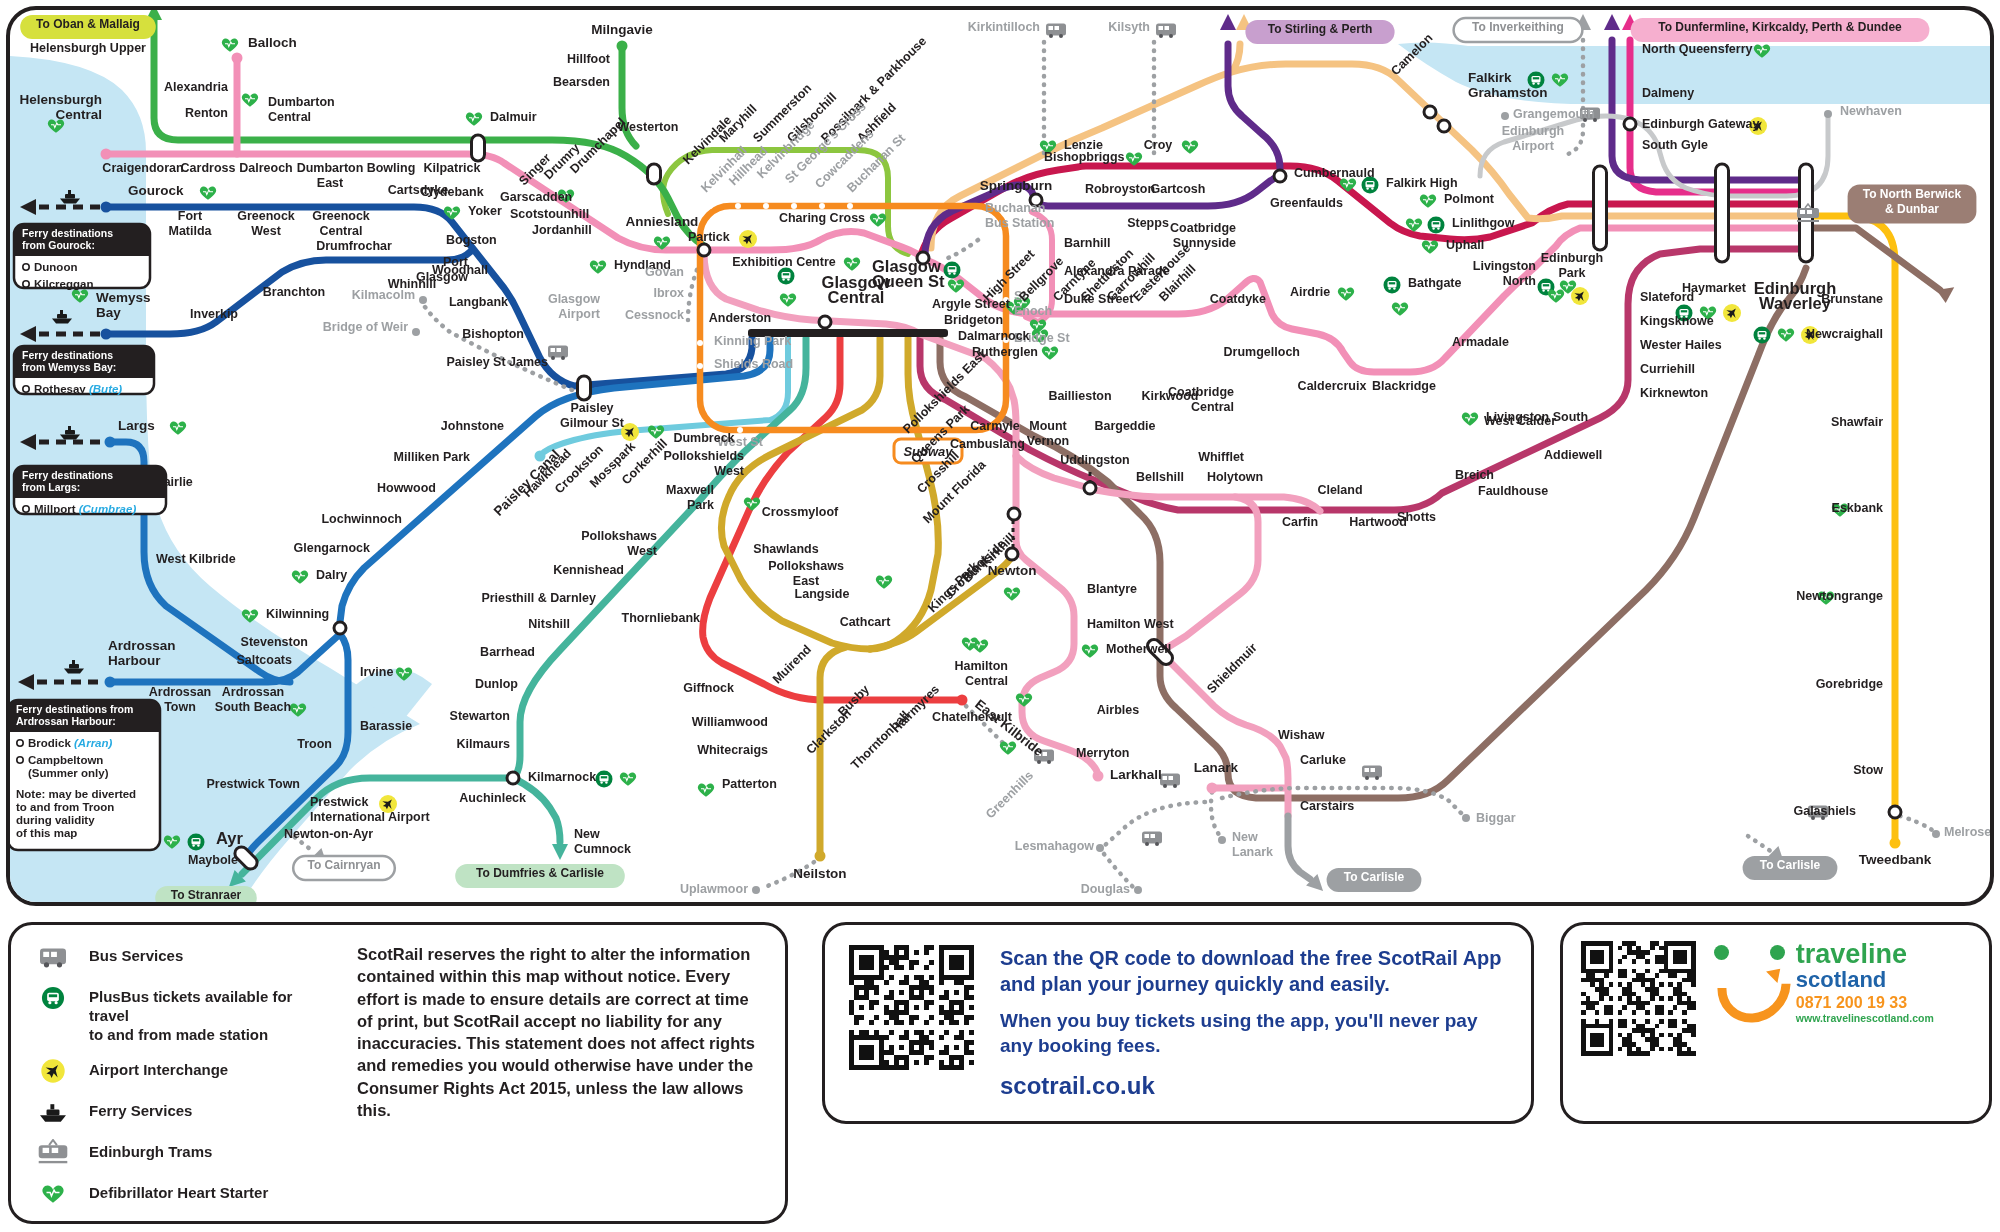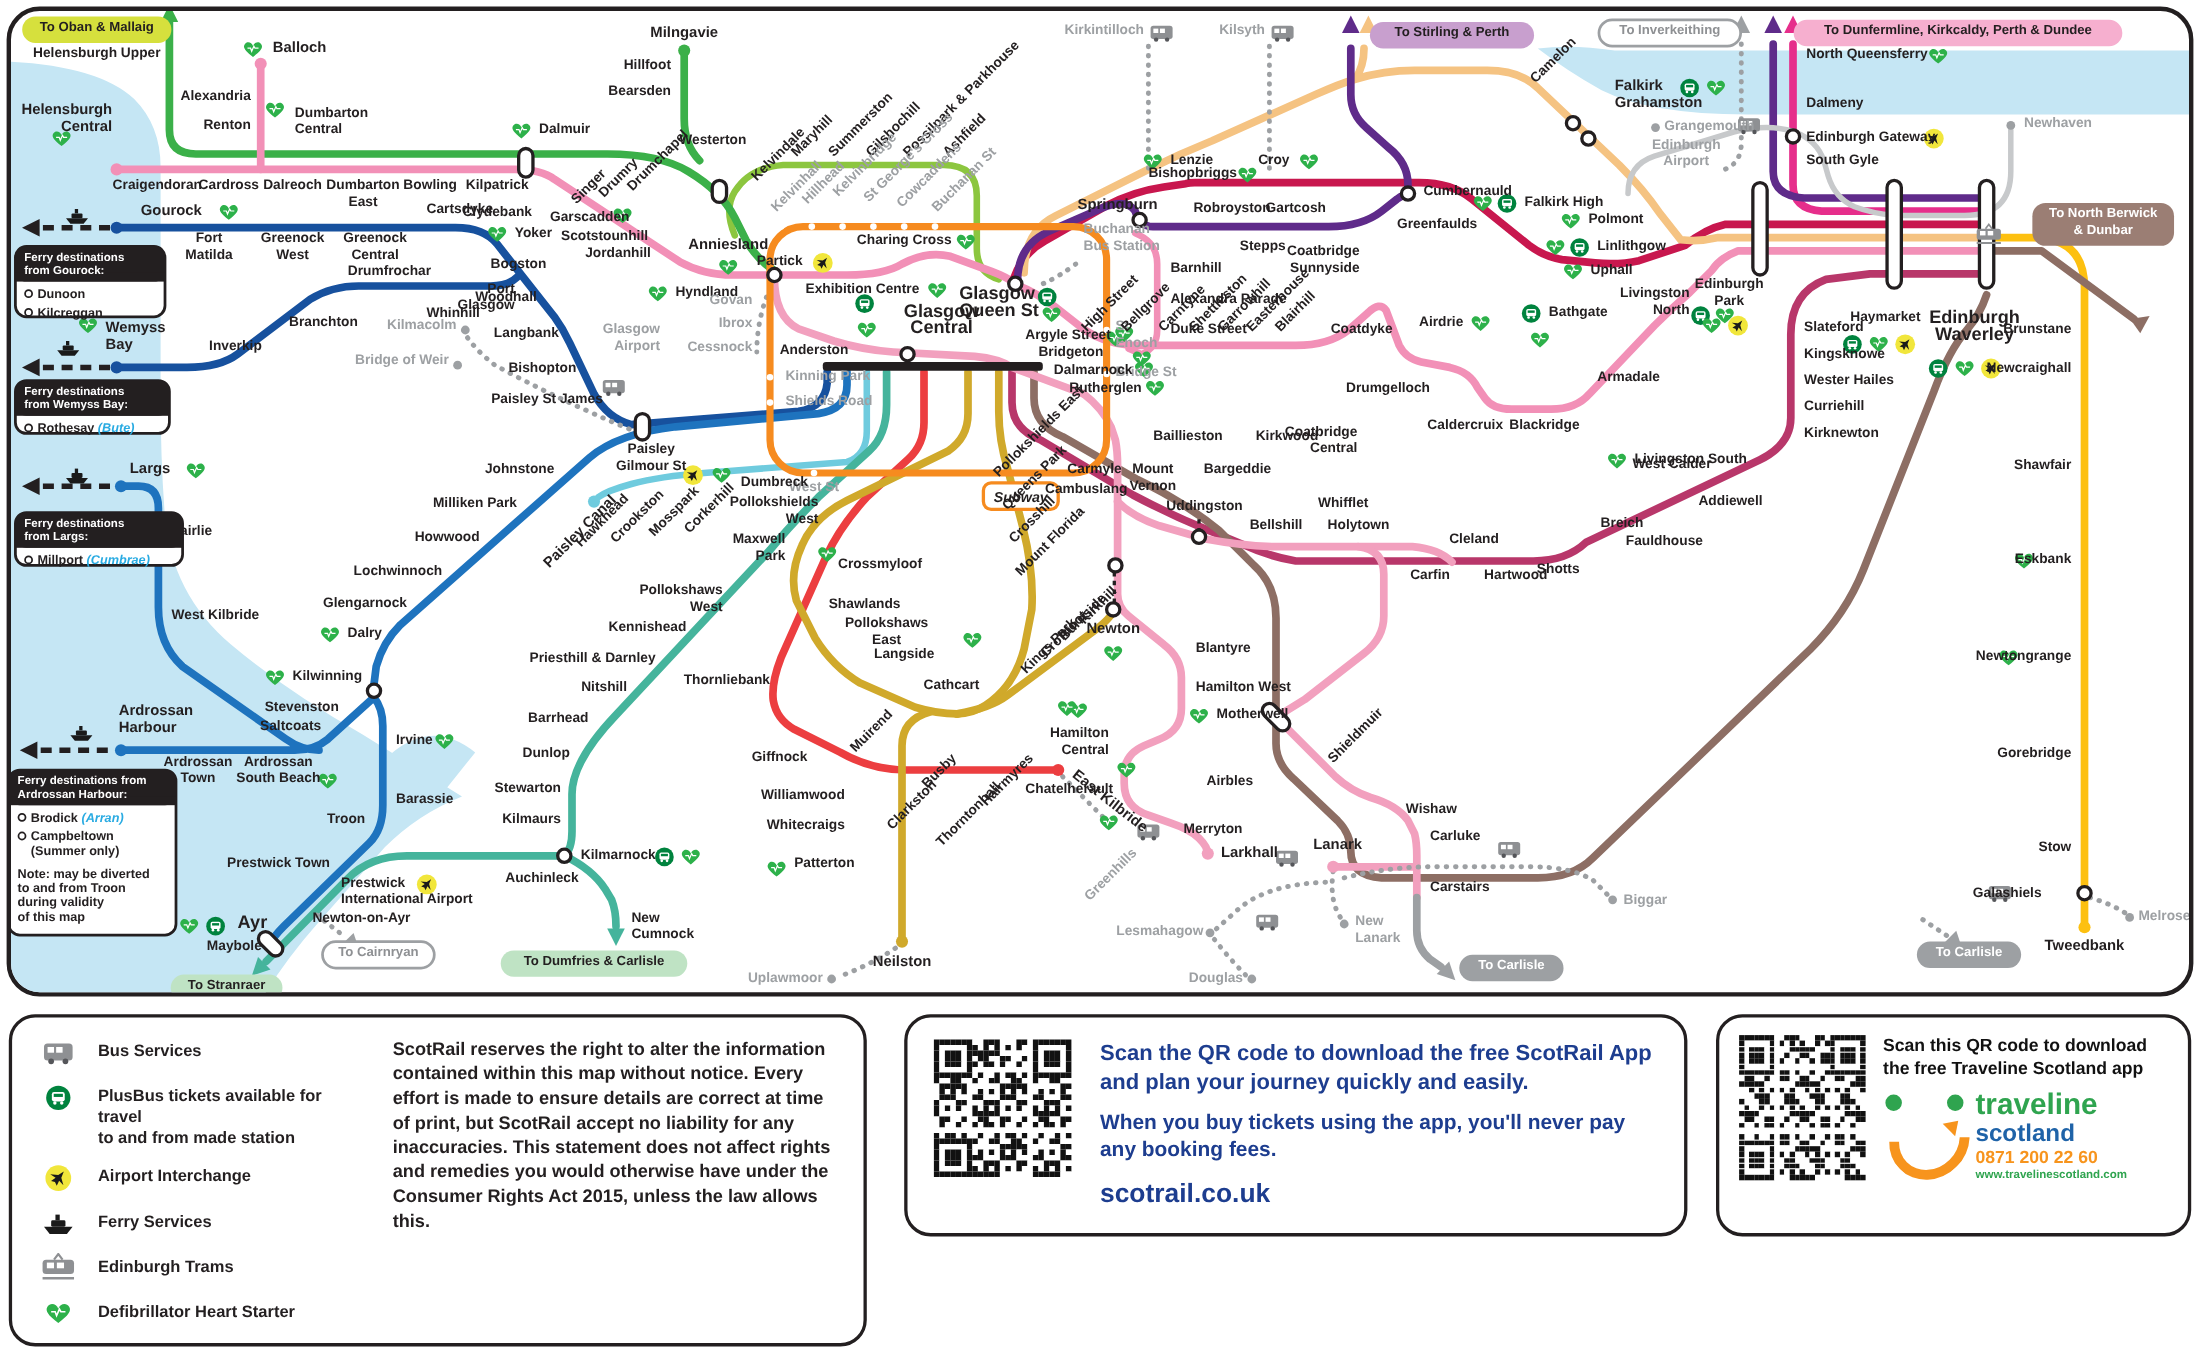--- a/index.html
+++ b/index.html
@@ -2247,31 +2247,30 @@
           <div style="width: 4.6px; height: 4.6px;"></div>
           <div style="width: 4.6px; height: 4.6px;"></div>
           <div style="width: 4.6px; height: 4.6px;"></div>
           <div style="width: 4.6px; height: 4.6px;"></div>
           <div class="b" style="width: 4.6px; height: 4.6px;"></div>
           <div class="b" style="width: 4.6px; height: 4.6px;"></div>
           <div class="b" style="width: 4.6px; height: 4.6px;"></div>
           <div class="b" style="width: 4.6px; height: 4.6px;"></div>
         </div>
       <div class="tl-right">
-        <div class="tl-head">Scan this QR code to download the free Traveline Scotland app</div>
         <div class="tl-logo">
           <div class="tl-smile">
             <div class="dot1"></div>
             <div class="dot2"></div>
             <div class="arc"></div>
             <div class="arrow"></div>
           </div>
           <div>
             <div class="tl-brand1">traveline</div>
             <div class="tl-brand2">scotland</div>
-            <div class="tl-phone">0871 200 22 60</div>
+            <div class="tl-phone">0871 200 19 33</div>
             <div class="tl-url">www.travelinescotland.com</div>
           </div>
         </div>
       </div>
     </div>
   </div>
 </div>
 
 </body></html>

